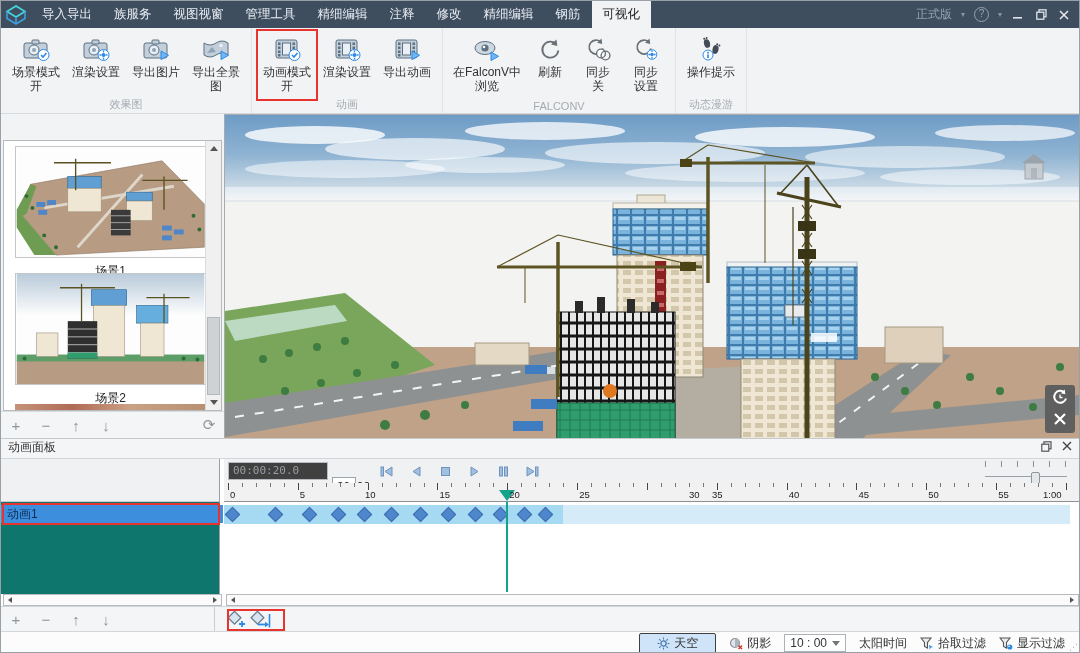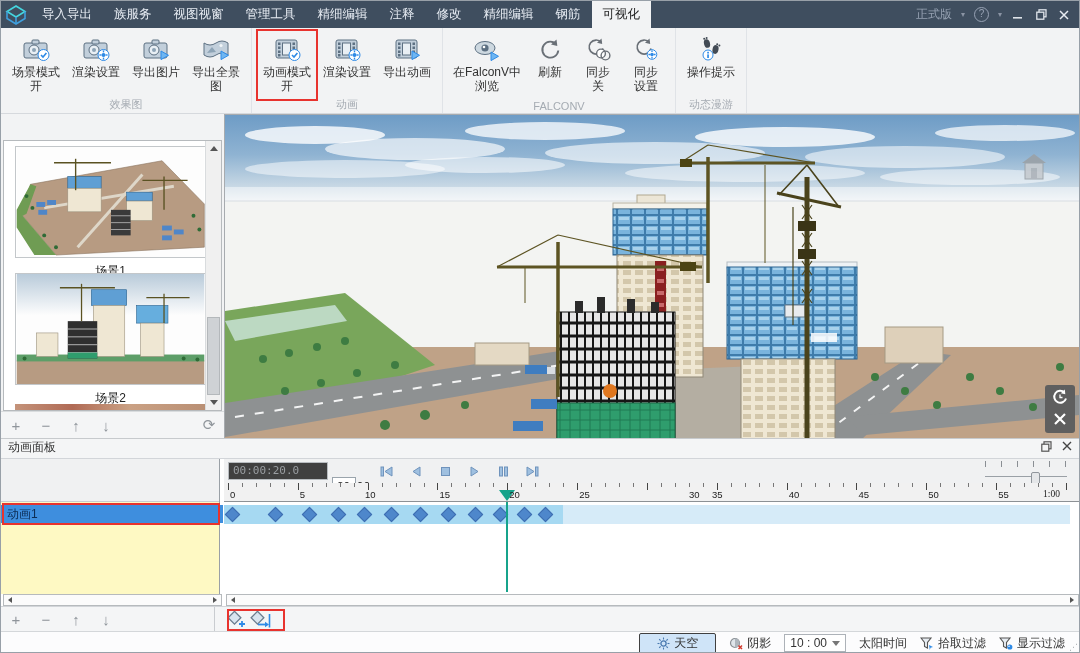--- a/index.html
+++ b/index.html
@@ -52,21 +52,21 @@
   #scene-foot{position:absolute;left:0;bottom:0;width:223px;height:27px;background:#f4f5f6;border-top:1px solid #d9dcde;display:flex;align-items:center;color:#8f959b;font-size:15px}
   .foot-ic{width:30px;text-align:center;cursor:default}
 
   #viewport{position:absolute;left:223px;top:113px;width:857px;height:327px;border:1px solid #a7abaf;background:#f3f4f2;overflow:hidden}
   #home-btn{position:absolute;right:32px;top:36px;opacity:.92}
   #vp-tools{position:absolute;right:5px;top:270px;width:30px;height:48px;background:#5f5f5f;border-radius:3px;display:flex;flex-direction:column;align-items:center;justify-content:space-evenly}
 
   
   #anim-panel{position:absolute;left:0;top:437px;width:1080px;height:193px;background:#fff;border-top:1px solid #c7cacd}
   #anim-hd{height:20px;background:#f4f5f6;border-bottom:1px solid #d2d5d9;display:flex;align-items:flex-start;padding:0 7px;font-size:12px;color:#333}
-  #anim-left{position:absolute;left:0;top:20px;width:219px;height:135px;border-right:1px solid #9aa0a6;background:#fef9c3}
+  #anim-left{position:absolute;left:0;top:20px;width:219px;height:135px;border-right:1px solid #9aa0a6;background:#0f766e}
   #anim-left-hd{height:43px;background:#f0f1f2;border-bottom:1px solid #c9ccd0}
   #track-row{position:absolute;left:0;top:46px;width:222px;height:18px;background:var(--selection);color:#0c2d55;font-size:12px;line-height:18px;padding-left:6px}
   #track-row-frame{position:absolute;left:1px;top:44px;width:218px;height:22px;border:2px solid var(--highlight-red);pointer-events:none}
   #anim-right{position:absolute;left:223px;top:20px;width:857px;height:135px}
   #anim-toolbar{position:absolute;left:0;top:0;width:857px;height:24px;background:#f0f1f2}
   #time-display{position:absolute;left:4px;top:3px;width:100px;height:18px;background:#404040;border:1px solid #b8bcc0;color:#9a9ea2;font-family:"DejaVu Sans Mono",monospace;font-size:11px;line-height:16px;padding-left:4px}
   #duration-field{position:absolute;left:108px;top:18px;width:24px;height:18px;background:#fff;border:1px solid #9aa4ac;color:#111;font-family:Liberation Mono, monospace;font-size:11px;line-height:16px;padding-left:4px}
   .pbtn{position:absolute;top:4px;width:22px;height:17px;display:flex;align-items:center;justify-content:center}
   #zoom-ticks{position:absolute;right:14px;top:2px;width:82px;height:7px}
   #zoom-ticks i{position:absolute;top:0;width:1px;height:6px;background:#8a8f94}
@@ -804,21 +804,21 @@
           <div class="tick" style="left: 730.263px;"></div>
           <div class="tick" style="left: 744.23px;"></div>
           <div class="tick" style="left: 758.196px;"></div>
           <div class="tick major" style="left: 772.163px;"></div>
           <div class="tick-label" style="left: 774.163px;">55</div>
           <div class="tick" style="left: 786.13px;"></div>
           <div class="tick" style="left: 800.096px;"></div>
           <div class="tick" style="left: 814.063px;"></div>
           <div class="tick" style="left: 828.029px;"></div>
           <div class="tick major" style="left: 841.996px;"></div>
-          <div class="tick-label" style="left: 819px; font-family: Liberation Serif, serif;">1:00</div>
+          <div class="tick-label" style="left: 819px;">1:00</div>
         </div>
       <div id="track-area">
         <div id="band">
             <div id="band-dark" style="width: 339.198px;"></div>
           </div>
         <div id="kf-layer" style="position:absolute;left:0;top:3px;width:846px;height:19px">
             <div class="kf" style="left: 2.68998px;"></div>
             <div class="kf" style="left: 45.9864px;"></div>
             <div class="kf" style="left: 79.5063px;"></div>
             <div class="kf" style="left: 108.836px;"></div>

